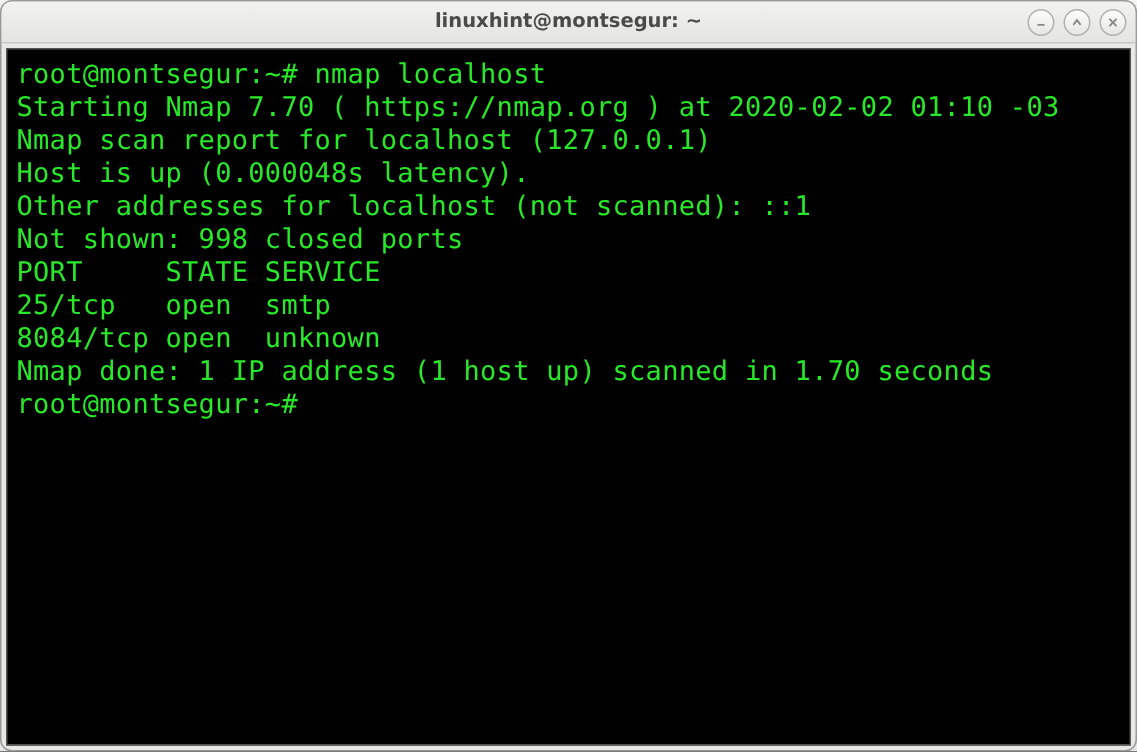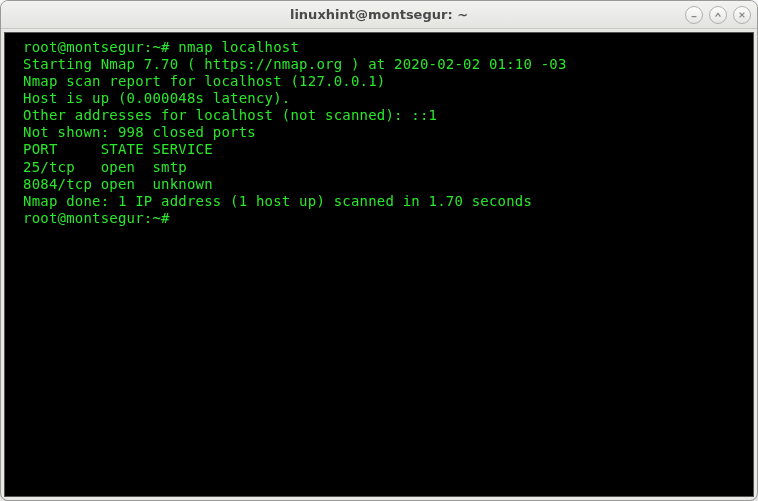--- a/index.html
+++ b/index.html
@@ -70,23 +70,23 @@
       height: 8px;
       stroke: #888;
       stroke-width: 1.6;
       fill: none;
     }
     .terminal-body {
       flex: 1;
       background: #000000;
       margin: 3px;
       border: 1px solid #555;
-      padding: 6px 18px;
+      padding: 6px 6px;
       font-family: "DejaVu Sans Mono", "Liberation Mono", monospace;
-      font-size: 14px;
+      font-size: 18px;
       line-height: 1.22;
       color: #29e729;
       overflow: hidden;
       white-space: pre;
       font-weight: 500;
       letter-spacing: 0.2px;
     }
     .prompt {
       color: #29e729;
     }

